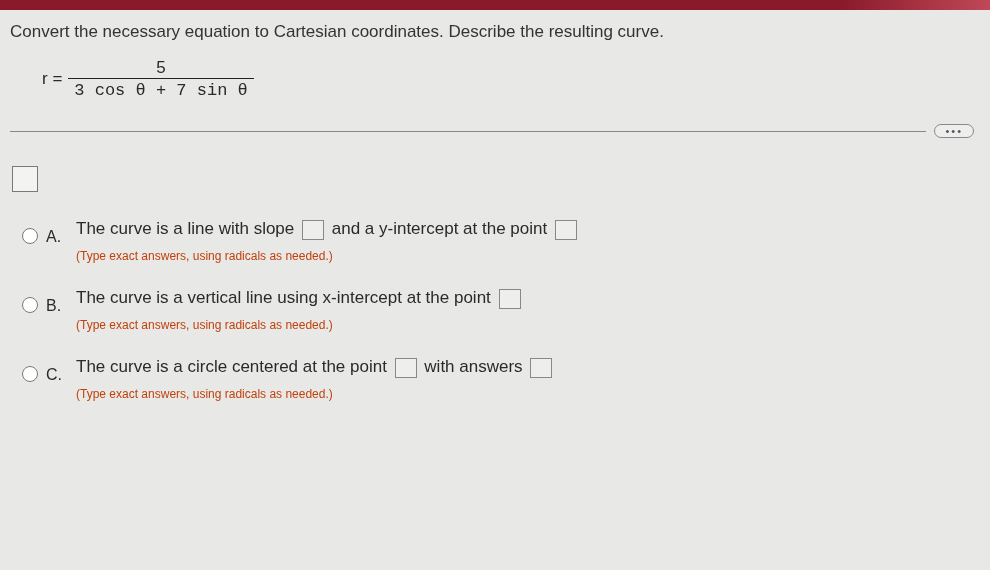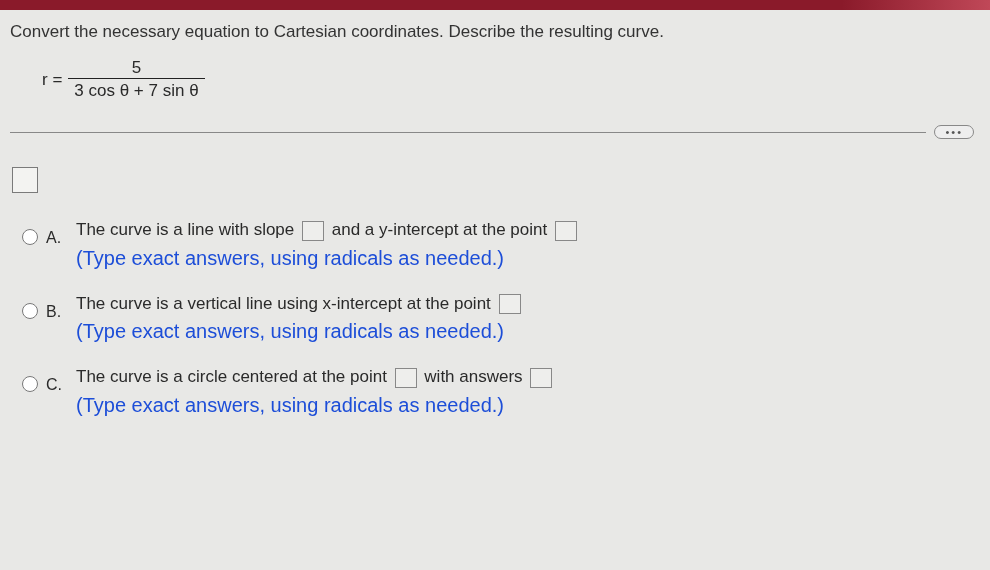--- a/index.html
+++ b/index.html
@@ -32,21 +32,21 @@
       margin-bottom: 24px;
     }
     .eq-lhs { margin-right: 6px; white-space: nowrap; }
     .frac {
       display: inline-flex;
       flex-direction: column;
       align-items: center;
       vertical-align: middle;
     }
     .frac .num { padding: 0 4px; font-size: 17px; }
-    .frac .den { border-top: 1.5px solid #222; padding: 2px 6px 0; font-size: 17px; white-space: nowrap; }
+    .frac .den { border-top: 1.5px solid #222; padding: 2px 6px 0; font-size: 17px; white-space: nowrap; font-family: Liberation Mono, monospace; }
     .divider-row {
       display: flex;
       align-items: center;
       margin-bottom: 28px;
     }
     .divider-line {
       flex: 1;
       border-top: 1px solid #888;
     }
     .dots-pill {
@@ -106,22 +106,22 @@
     .inline-box {
       display: inline-block;
       width: 22px;
       height: 20px;
       border: 1px solid #888;
       background: #eeeeec;
       vertical-align: middle;
       margin: 0 3px;
     }
     .hint {
-      font-size: 20px;
-      color: #1d4ed8;
+      font-size: 12px;
+      color: #c2410c;
     }
   </style>
 </head>
 <body>
 
 <div class="topbar"></div>
 
 <div class="page">
 
   <div class="instruction">Convert the necessary equation to Cartesian coordinates. Describe the resulting curve.</div>

